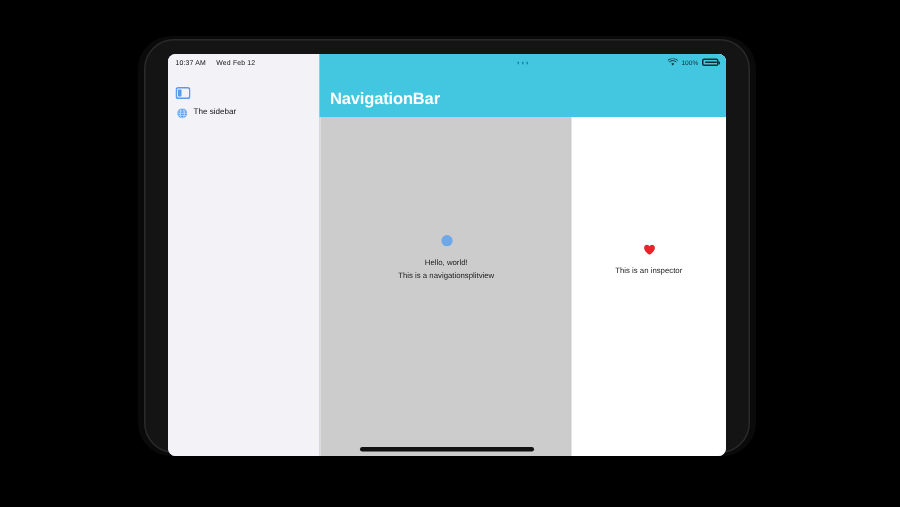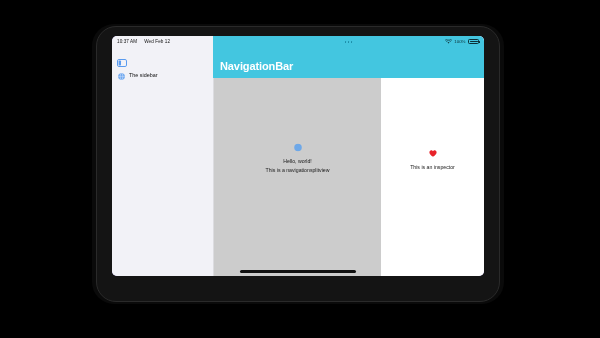--- a/index.html
+++ b/index.html
@@ -39,21 +39,21 @@
     border-radius: 20px;
     background: #141414;
     border: 1px solid #2a2a2a;
     box-sizing: border-box;
   }
   .device-screen {
     position: absolute;
     left: 112px;
     top: 36px;
     width: 372px;
-    height: 240px;
+    height: 268px;
     border-radius: 5px;
     overflow: hidden;
     background: #c4b5fd;
   }
 
   
   .status-bar {
     position: absolute;
     left: 0; top: 0;
     width: 372px;

